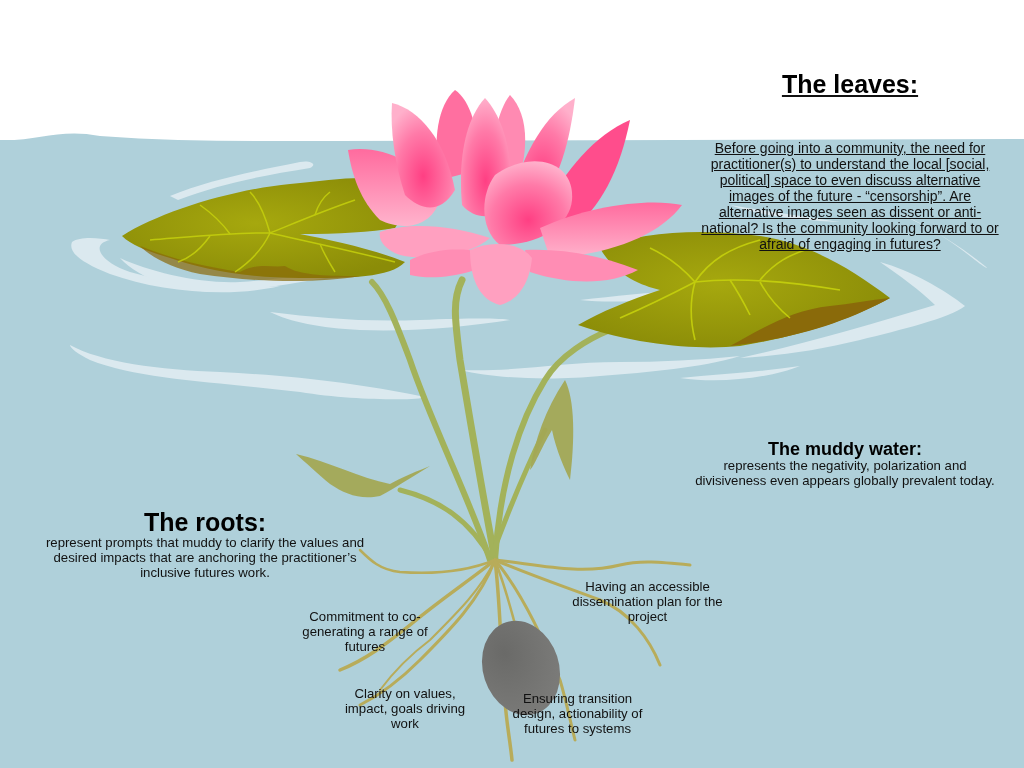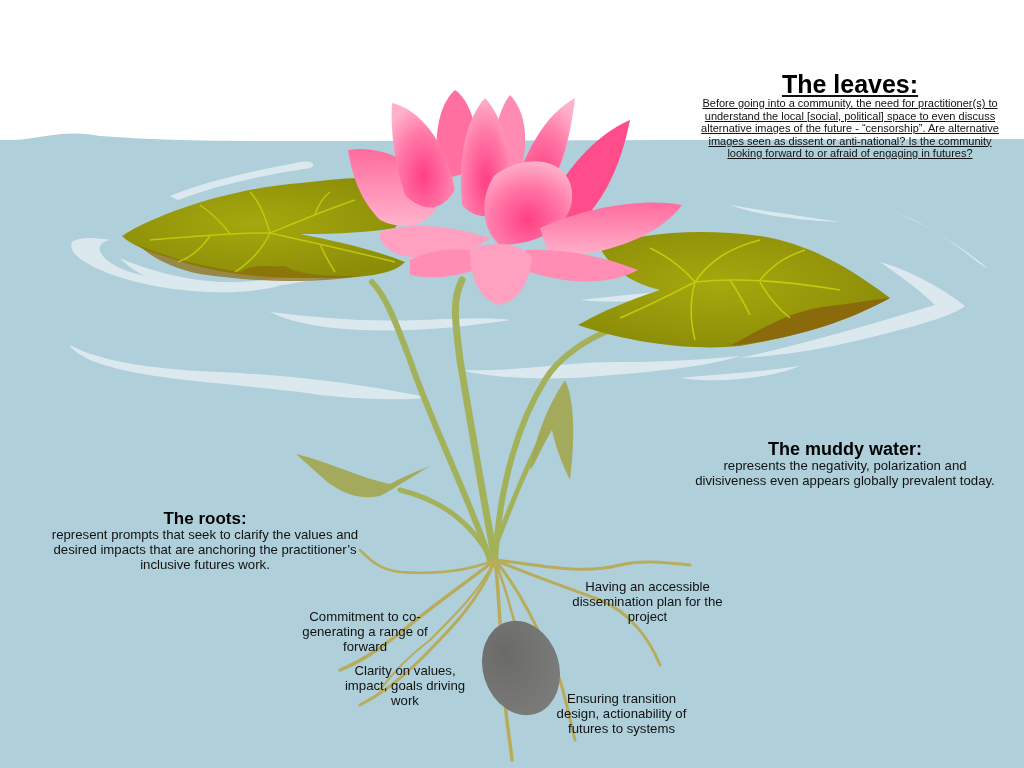--- a/index.html
+++ b/index.html
@@ -14,32 +14,32 @@
       position: absolute; text-align: center; color: #111;
       line-height: 1.12;
     }
     .label h2 {
       margin: 0; font-weight: 700; color: #000; line-height: 1;
       font-family: "Liberation Sans", "DejaVu Sans", sans-serif;
     }
     .label p { margin: 0; font-size: 13px; font-weight: 400; }
     #lbl-leaves { left: 700px; top: 72px; width: 300px; text-decoration: underline; }
     #lbl-leaves h2 { font-size: 25px; }
-    #lbl-leaves p { font-size: 11px; line-height: 1.14; }
+    #lbl-leaves p { font-size: 14px; line-height: 1.14; margin-top: 44px; }
     #lbl-water { left: 690px; top: 440px; width: 310px; }
     #lbl-water h2 { font-size: 18px; }
     #lbl-water p { font-size: 13.2px; line-height: 1.15; }
     #lbl-roots { left: 30px; top: 510px; width: 350px; }
-    #lbl-roots h2 { font-size: 17px; }
+    #lbl-roots h2 { font-size: 25px; }
     #lbl-roots p { font-size: 13.2px; line-height: 1.15; }
     .root-label { position: absolute; text-align: center; font-size: 13.2px; line-height: 1.12; color: #111; }
     #root-commit { left: 290px; top: 610px; width: 150px; }
     #root-dissem { left: 570px; top: 580px; width: 155px; }
-    #root-clarity { left: 335px; top: 664px; width: 140px; }
-    #root-ensure { left: 505px; top: 692px; width: 145px; padding-left: 44px; }
+    #root-clarity { left: 335px; top: 687px; width: 140px; }
+    #root-ensure { left: 505px; top: 692px; width: 145px; }
   </style>
 </head>
 <body>
 
 <svg class="scene" viewBox="0 0 1024 768" xmlns="http://www.w3.org/2000/svg">
   <defs>
     <radialGradient id="petalGrad" cx="50%" cy="70%" r="70%">
       <stop offset="0%" stop-color="#ff3f83"></stop>
       <stop offset="60%" stop-color="#ff7aa8"></stop>
       <stop offset="100%" stop-color="#ffb0cb"></stop>
@@ -157,19 +157,19 @@
   <p>Before going into a community, the need for practitioner(s) to understand the local [social, political] space to even discuss alternative images of the future - “censorship”. Are alternative images seen as dissent or anti-national? Is the community looking forward to or afraid of engaging in futures?</p>
 </div>
 
 <div class="label" id="lbl-water">
   <h2>The muddy water:</h2>
   <p>represents the negativity, polarization and divisiveness even appears globally prevalent today.</p>
 </div>
 
 <div class="label" id="lbl-roots">
   <h2>The roots:</h2>
-  <p>represent prompts that seek to clarify the values and desired impacts that are anchoring the practitioner’s inclusive futures work.</p>
+  <p>represent prompts that muddy to clarify the values and desired impacts that are anchoring the practitioner’s inclusive futures work.</p>
 </div>
 
-<div class="root-label" id="root-commit">Commitment to co-generating a range of forward</div>
+<div class="root-label" id="root-commit">Commitment to co-generating a range of futures</div>
 <div class="root-label" id="root-dissem">Having an accessible dissemination plan for the project</div>
 <div class="root-label" id="root-clarity">Clarity on values, impact, goals driving work</div>
 <div class="root-label" id="root-ensure">Ensuring transition design, actionability of futures to systems</div>
 
 </body></html>

